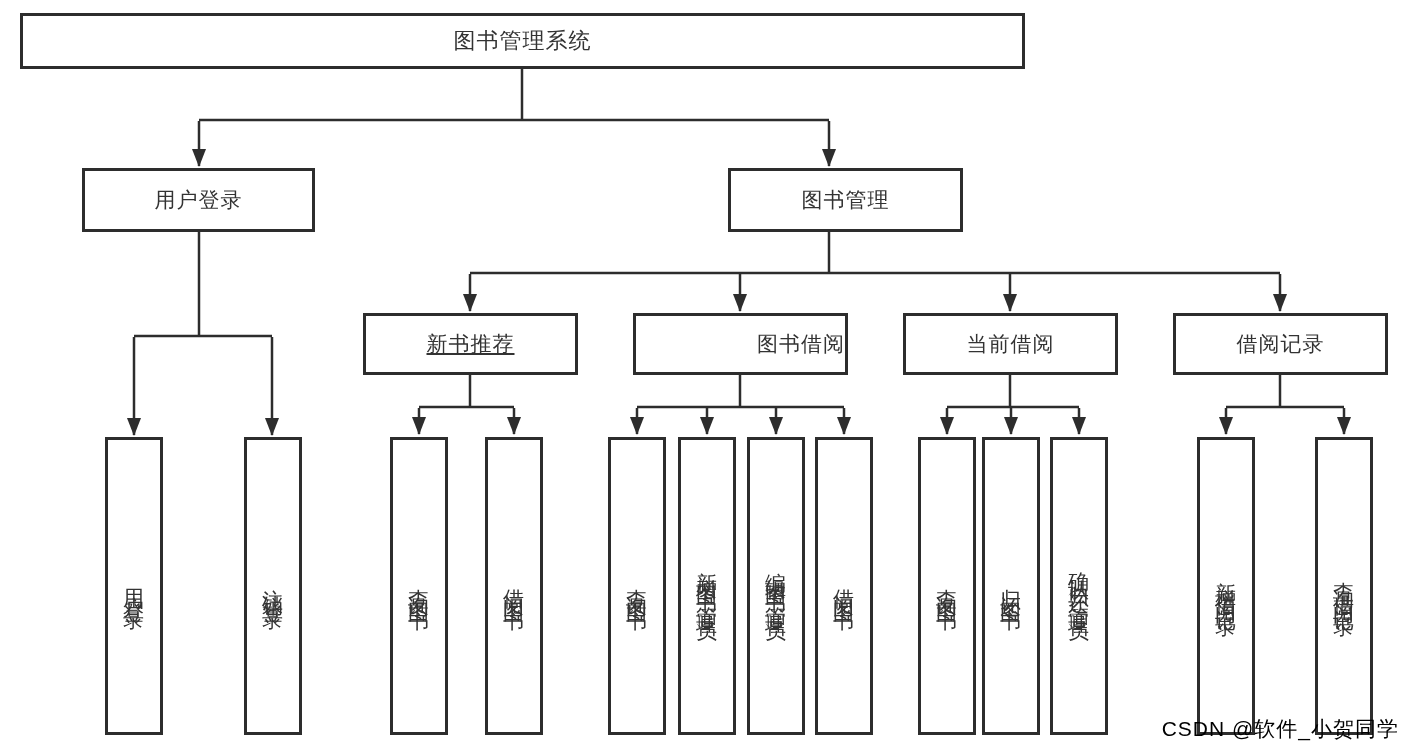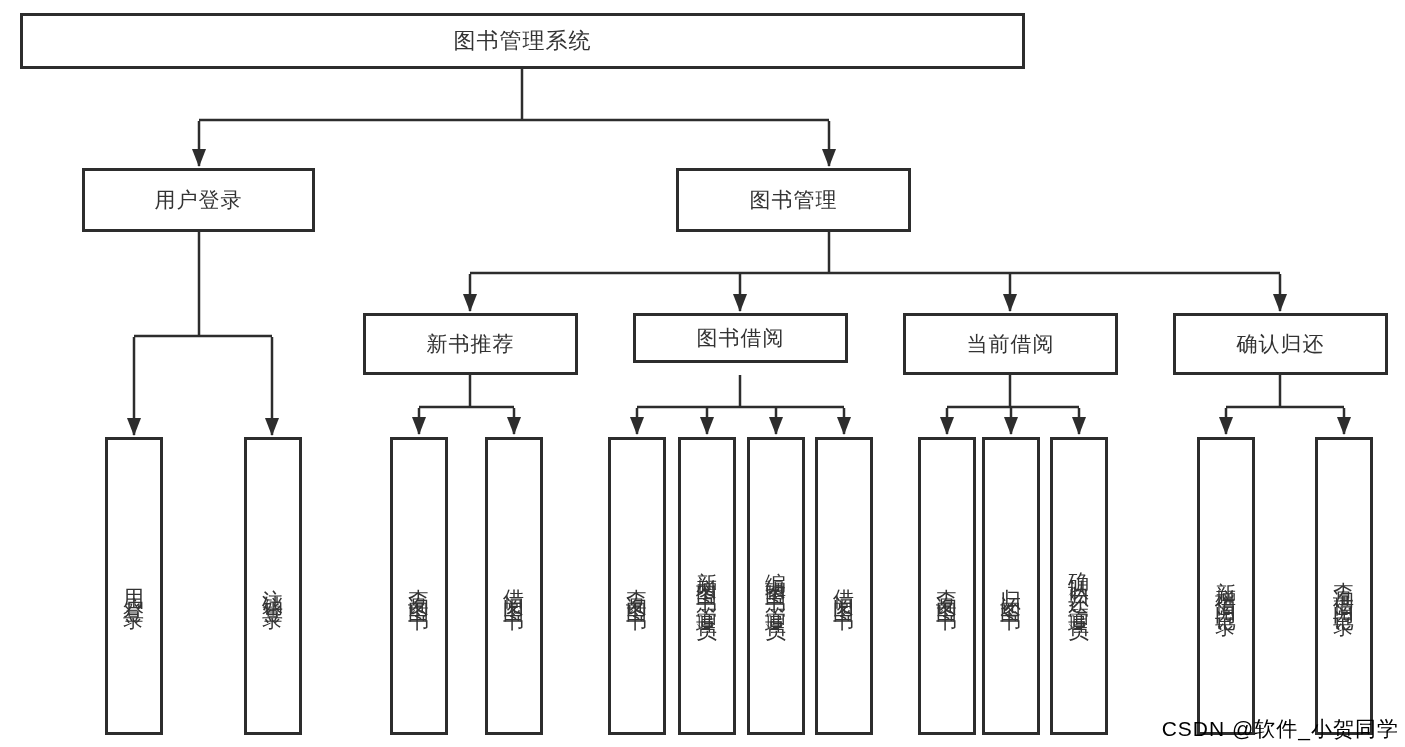--- a/index.html
+++ b/index.html
@@ -97,35 +97,35 @@
     </g>
   </svg>
 
   <div class="node" style="left:20px; top:13px; width:1005px; height:56px;">
     <span class="root-label">图书管理系统</span>
   </div>
 
   <div class="node" style="left:82px; top:168px; width:233px; height:64px;">
     <span class="h-label">用户登录</span>
   </div>
-  <div class="node" style="left:676px; top:168px; width:235px; height:64px;">
+  <div class="node" style="left:728px; top:168px; width:235px; height:64px;">
     <span class="h-label">图书管理</span>
   </div>
 
-  <div class="node" style="left:363px; top:313px; width:215px; height:62px;">
+  <div class="node" style="left:363px; top:313px; width:215px; height:62px;text-decoration:underline;">
     <span class="h-label">新书推荐</span>
   </div>
-  <div class="node" style="left:633px; top:313px; width:215px; height:50px;">
+  <div class="node" style="left:633px; top:313px; width:215px; height:62px;justify-content:flex-end;">
     <span class="h-label">图书借阅</span>
   </div>
   <div class="node" style="left:903px; top:313px; width:215px; height:62px;text-align:right;">
     <span class="h-label">当前借阅</span>
   </div>
   <div class="node" style="left:1173px; top:313px; width:215px; height:62px;">
-    <span class="h-label">确认归还</span>
+    <span class="h-label">借阅记录</span>
   </div>
 
   <div class="node leaf" style="left:105px; top:437px; width:58px; height:298px;">
     <span class="v-label">用户登录</span>
   </div>
   <div class="node leaf" style="left:244px; top:437px; width:58px; height:298px;">
     <span class="v-label">注销登录</span>
   </div>
 
   <div class="node leaf" style="left:390px; top:437px; width:58px; height:298px;">

